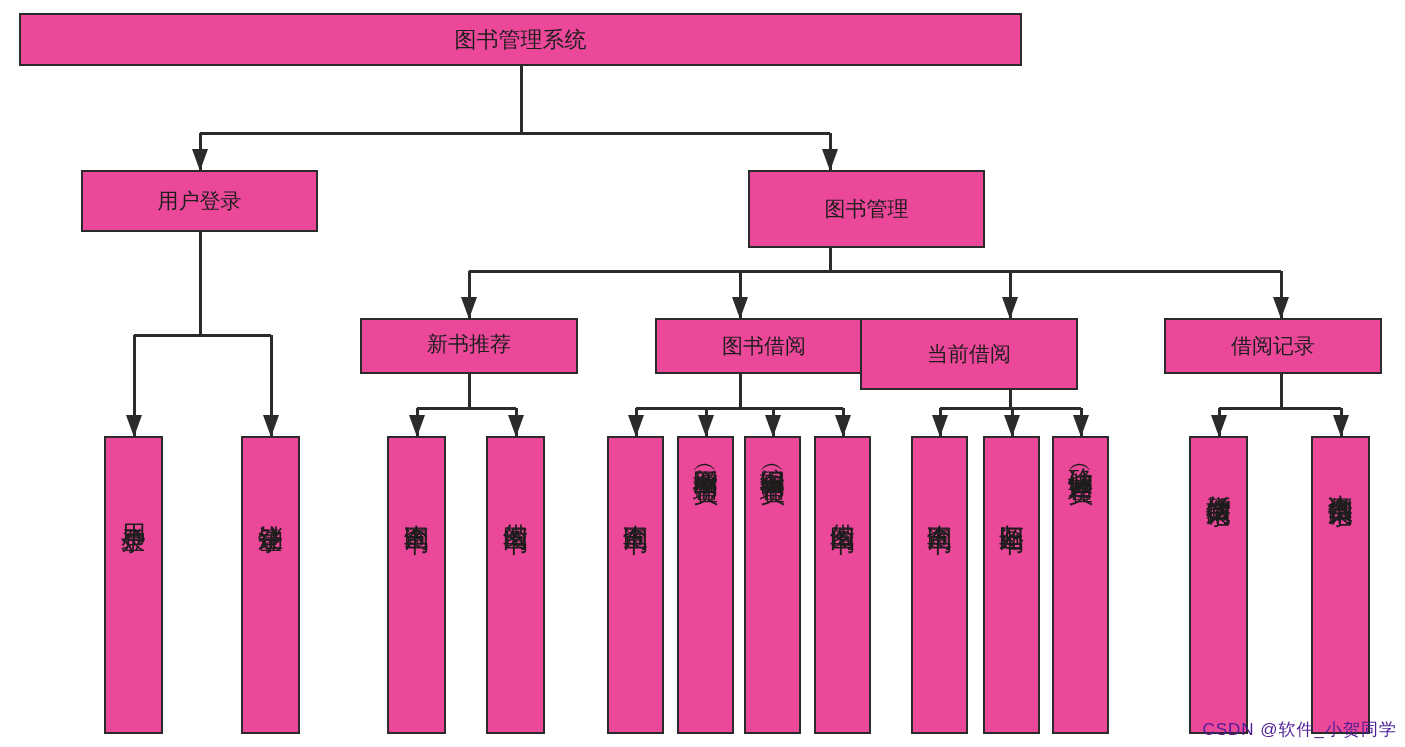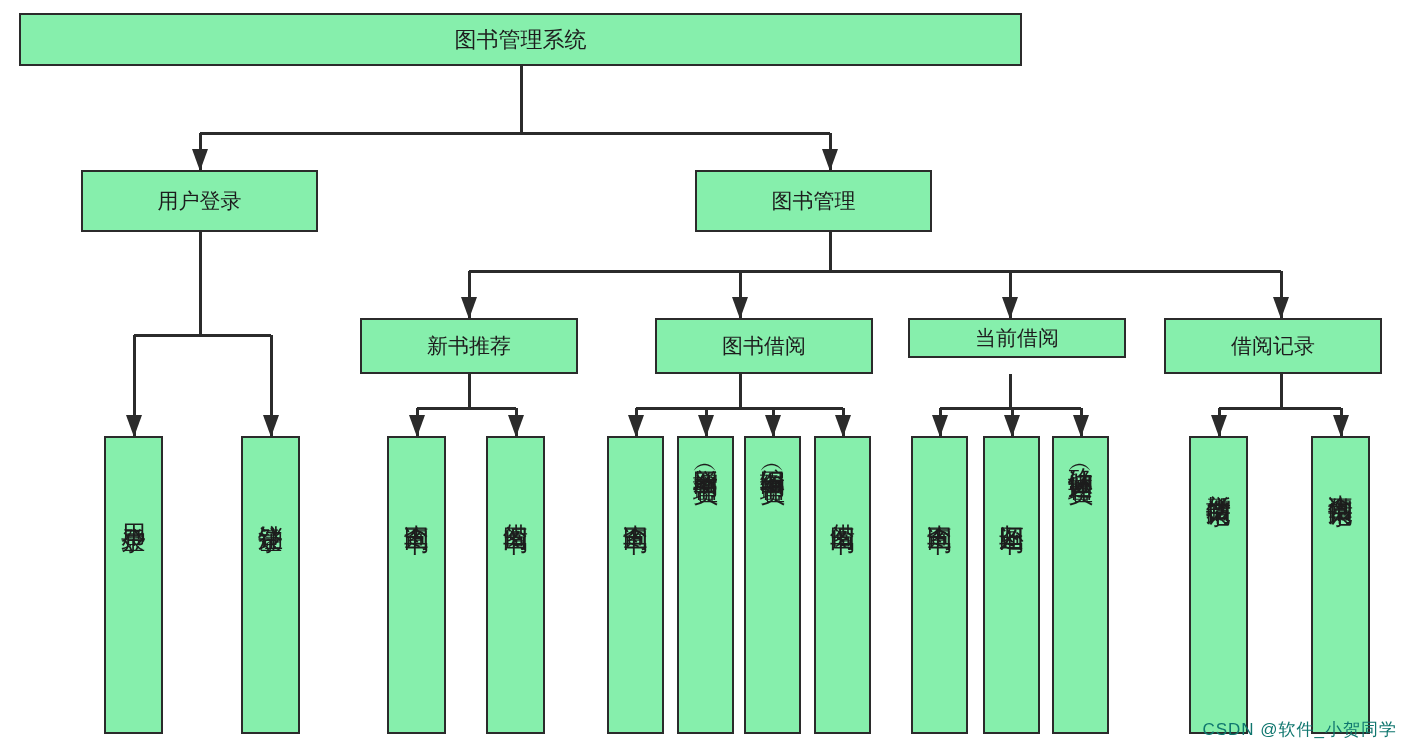--- a/index.html
+++ b/index.html
@@ -20,21 +20,21 @@
   #edge-layer {
     position: absolute;
     left: 0;
     top: 0;
     width: 1405px;
     height: 747px;
   }
   .node-box {
     position: absolute;
     box-sizing: border-box;
-    background: #86efac;
+    background: #ec4899;
     border: 2px solid #2b2b2b;
     display: flex;
     align-items: center;
     justify-content: center;
     overflow: hidden;
   }
   .node-label {
     color: #1d1d1d;
     text-align: center;
     white-space: nowrap;
@@ -65,21 +65,21 @@
     padding-top: 30px;
   }
   .node-box.vertical.tall .node-label {
     padding-top: 4px;
   }
   #watermark {
     position: absolute;
     right: 8px;
     bottom: 6px;
     font-size: 17px;
-    color: #0f766e;
+    color: #4c1d95;
     letter-spacing: 1px;
     white-space: nowrap;
     pointer-events: none;
   }
 </style>
 </head>
 <body>
 
 <div id="diagram-root">
 
@@ -138,30 +138,30 @@
       <polygon points="1333,415 1349,415 1341,437" fill="#2b2b2b"></polygon>
     </svg>
 
   <div id="node-layer">
       <div class="node-box root horizontal" style="left: 19px; top: 13px; width: 1003px; height: 53px;">
         <span class="node-label">图书管理系统</span>
       </div>
       <div class="node-box level2 horizontal" style="left: 81px; top: 170px; width: 237px; height: 62px;">
         <span class="node-label">用户登录</span>
       </div>
-      <div class="node-box level2 horizontal" style="left: 695px; top: 170px; width: 237px; height: 62px;">
+      <div class="node-box level2 horizontal" style="left: 748px; top: 170px; width: 237px; height: 78px;">
         <span class="node-label">图书管理</span>
       </div>
-      <div class="node-box level3 horizontal" style="left: 360px; top: 318px; width: 218px; height: 56px;">
+      <div class="node-box level3 horizontal" style="left: 360px; top: 318px; width: 218px; height: 56px; font-family: Liberation Mono, monospace;">
         <span class="node-label">新书推荐</span>
       </div>
       <div class="node-box level3 horizontal" style="left: 631px; top: 318px; width: 218px; height: 56px; margin-left: 24px;">
         <span class="node-label">图书借阅</span>
       </div>
-      <div class="node-box level3 horizontal" style="left: 908px; top: 318px; width: 218px; height: 40px;">
+      <div class="node-box level3 horizontal" style="left: 860px; top: 318px; width: 218px; height: 72px;">
         <span class="node-label">当前借阅</span>
       </div>
       <div class="node-box level3 horizontal" style="left: 1164px; top: 318px; width: 218px; height: 56px;">
         <span class="node-label">借阅记录</span>
       </div>
       <div class="node-box leaf vertical short" style="left: 104px; top: 436px; width: 59px; height: 298px;">
         <span class="node-label">用户登录</span>
       </div>
       <div class="node-box leaf vertical short" style="left: 241px; top: 436px; width: 59px; height: 298px;">
         <span class="node-label">注销登录</span>

